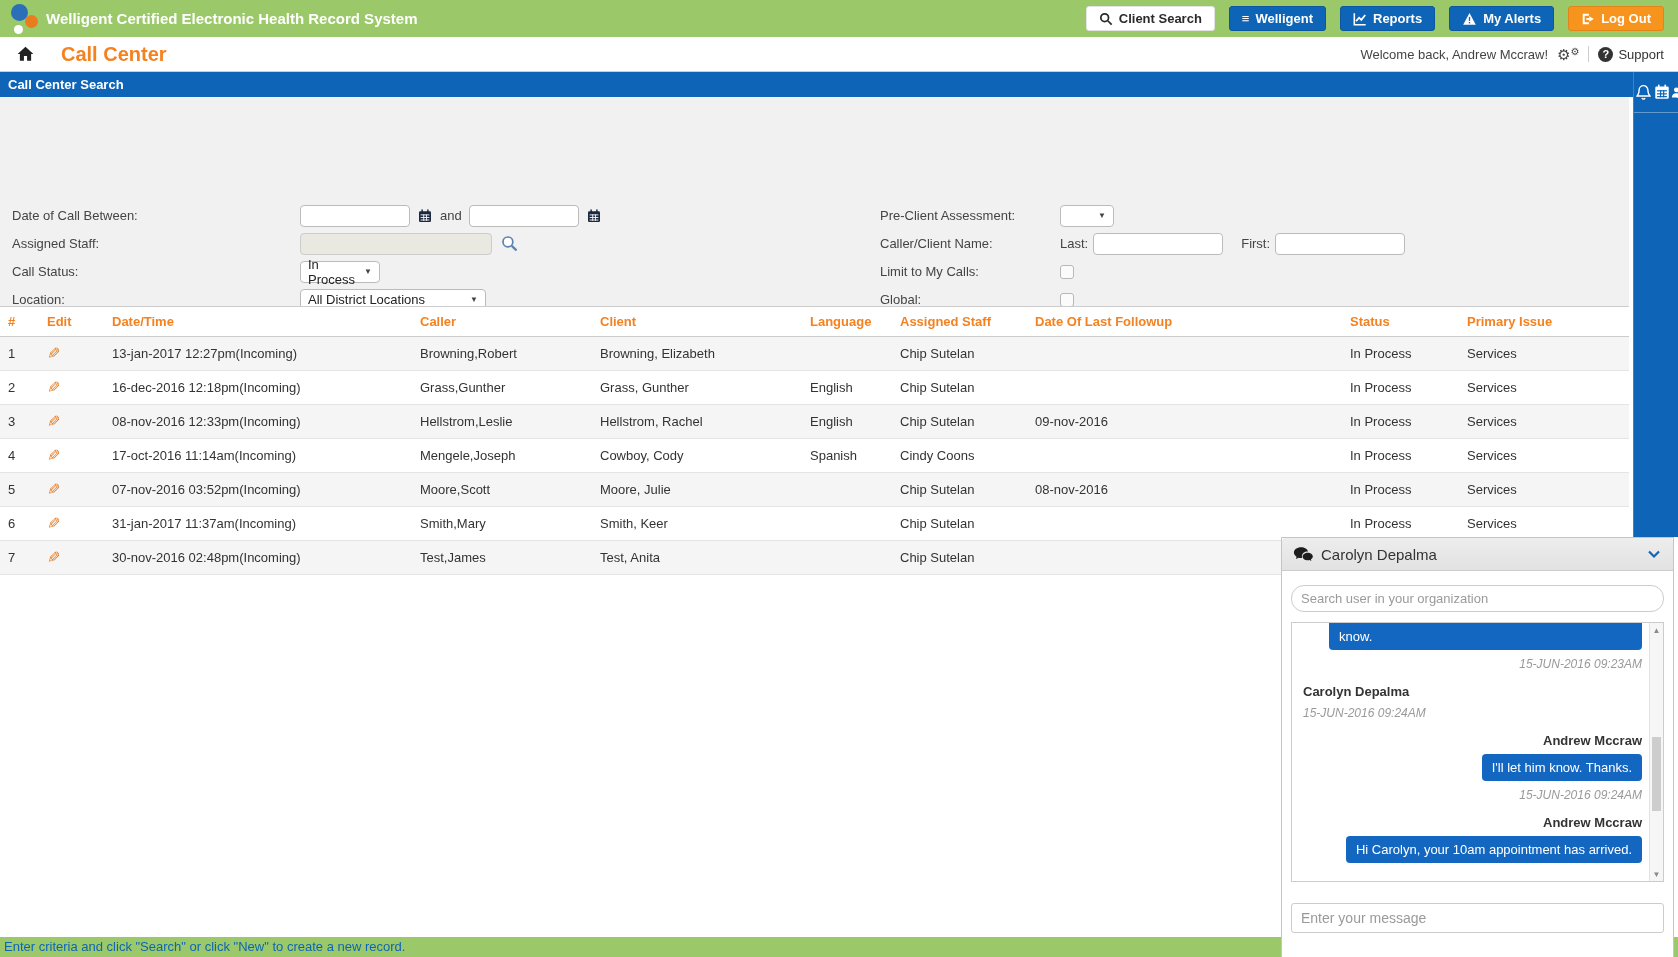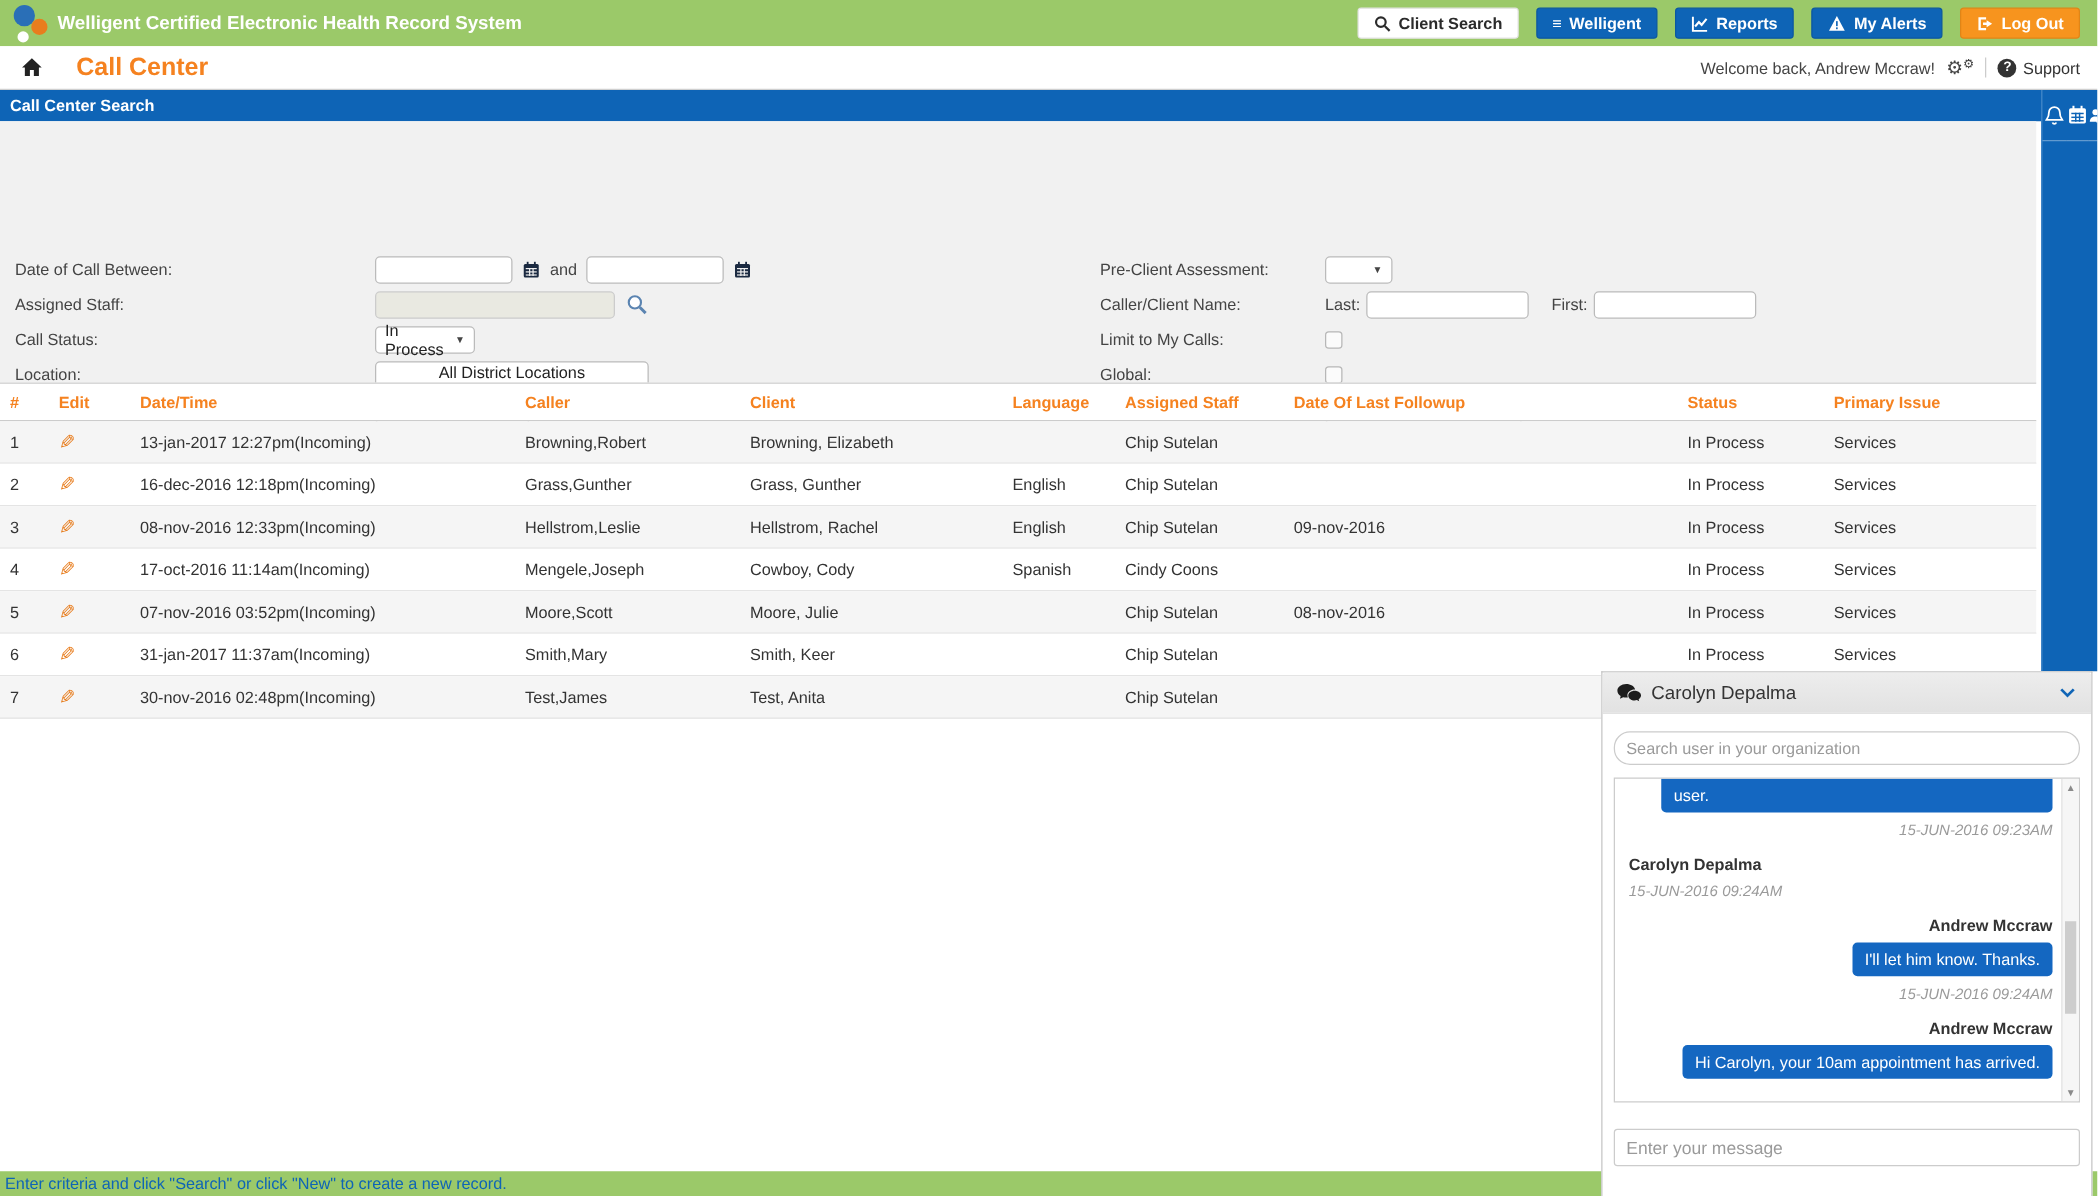--- a/index.html
+++ b/index.html
@@ -73,21 +73,21 @@
   .inp.staff { width:192px; background:#e9e9e1; border-color:#ccc; }
   .inp.name { width:130px; }
   ::placeholder { color:#9a9a9a; opacity:1; }
   .cal-ic { color:#1b2a41; margin:0 7px; cursor:pointer; }
   .and-lbl { margin-right:7px; }
   .mag-ic { color:#5b84b1; margin-left:9px; cursor:pointer; }
   .wand-ic { margin-left:9px; cursor:pointer; }
   .sel { height:22px; border:1px solid #bbb; border-radius:4px; background:#fff; display:flex;
     align-items:center; padding:0 7px; font-size:13px; color:#222; cursor:pointer; }
   .sel .sel-arr { margin-left:auto; font-size:8px; color:#444; padding-left:8px; }
-  .sel.w-status { width:80px; } .sel.w-loc { width:219px;flex-direction:column; } .sel.w-lang { width:124px; }
+  .sel.w-status { width:80px; } .sel.w-loc { width:186px; } .sel.w-lang { width:124px; }
   .sel.w-emb { width:242px; } .sel.w-pre { width:54px; } .sel.w-sort { width:158px; }
   .mini-lbl { margin-right:5px; }
   .mini-lbl.second { margin-left:18px; }
   .chk { width:14px; height:14px; border:1px solid #b7b7b7; border-radius:3px; background:#fbfbfb;
     cursor:pointer; }
 
   
   .grid-table { position:absolute; top:306px; left:0; width:1629px; }
   .t-hrow, .t-row { display:grid; padding-left:8px;
     grid-template-columns:39px 65px 308px 180px 210px 90px 135px 315px 117px auto;
@@ -516,21 +516,21 @@
     <span class="chat-chev">
       <svg width="16" height="16" viewBox="0 0 16 16" fill="none" stroke="currentColor" stroke-width="2.2">
           <polyline points="3,5.5 8,10.5 13,5.5"></polyline>
         </svg>
     </span>
   </div>
   <input class="chat-search" placeholder="Search user in your organization" style="">
   <div class="chat-msgs">
     <div class="msg-list">
         <div class="m-line right">
-          <span class="m-bub blue partial">user.</span>
+          <span class="m-bub blue partial">know.</span>
         </div>
         <div class="m-line right">
           <div class="m-time">15-JUN-2016 09:23AM</div>
         </div>
         <div class="m-line left">
           <div class="m-name">Carolyn Depalma</div>
         </div>
         <div class="m-line left">
           <div class="m-time">15-JUN-2016 09:24AM</div>
         </div>

